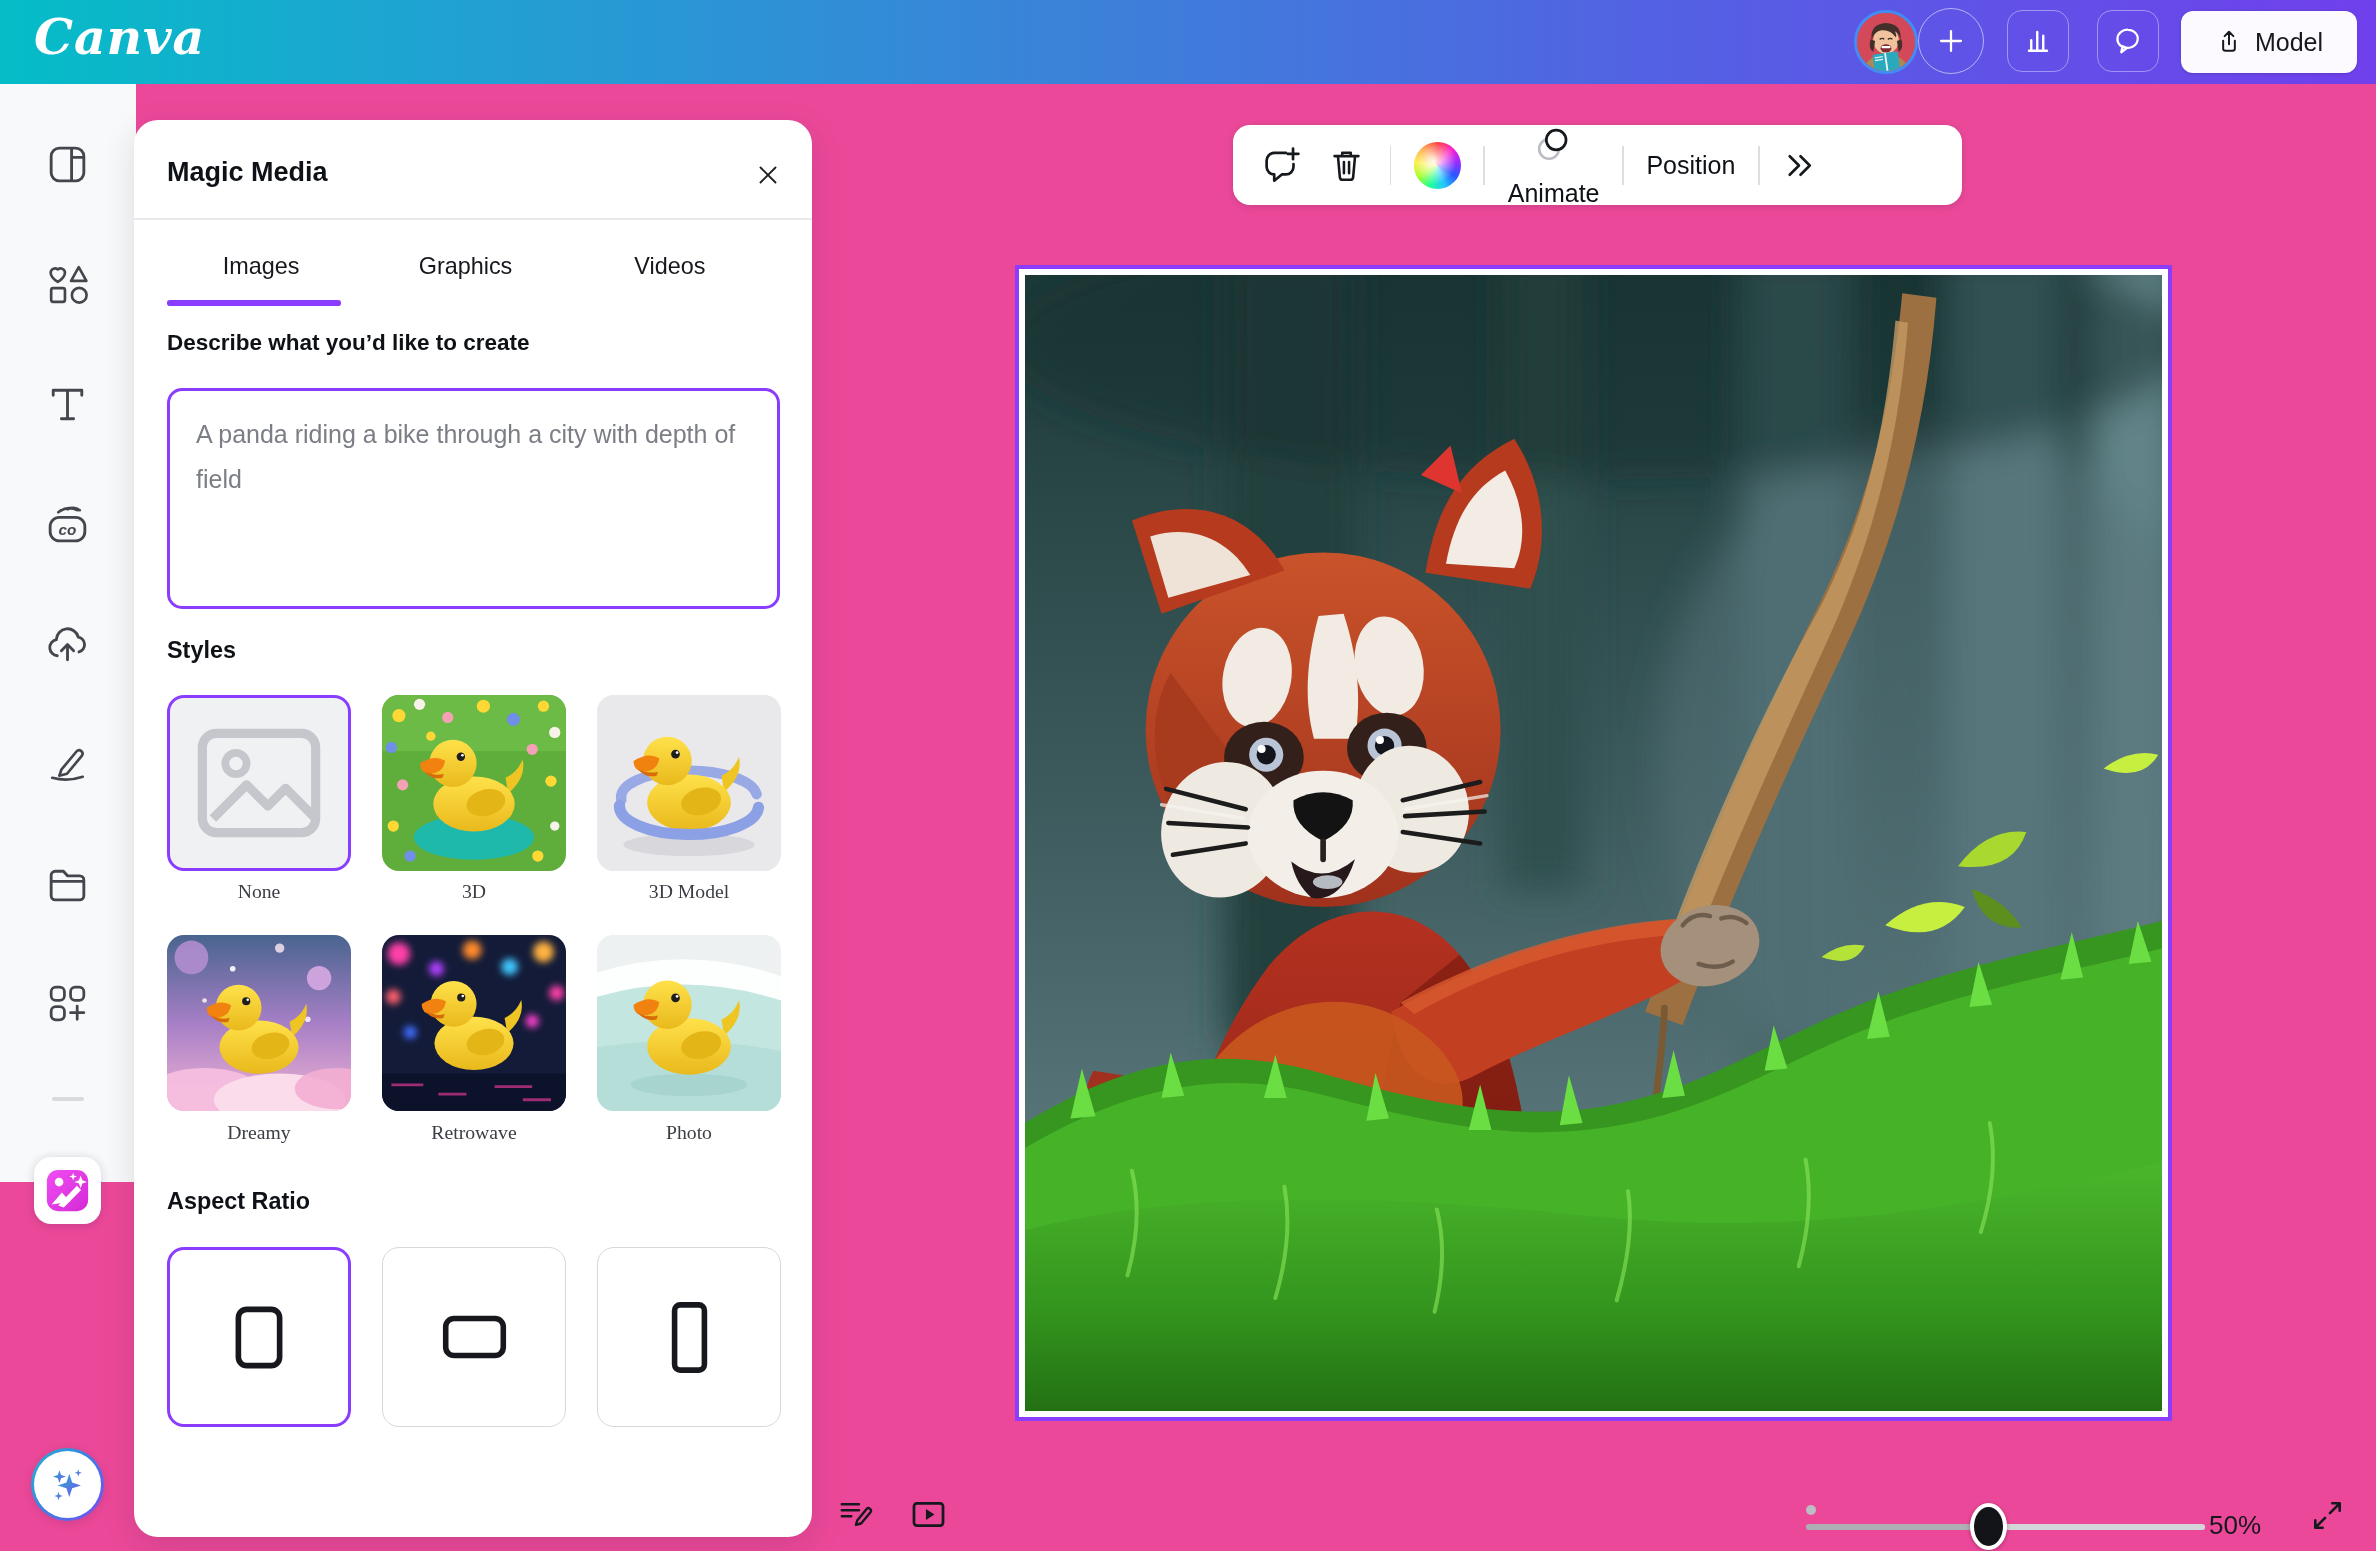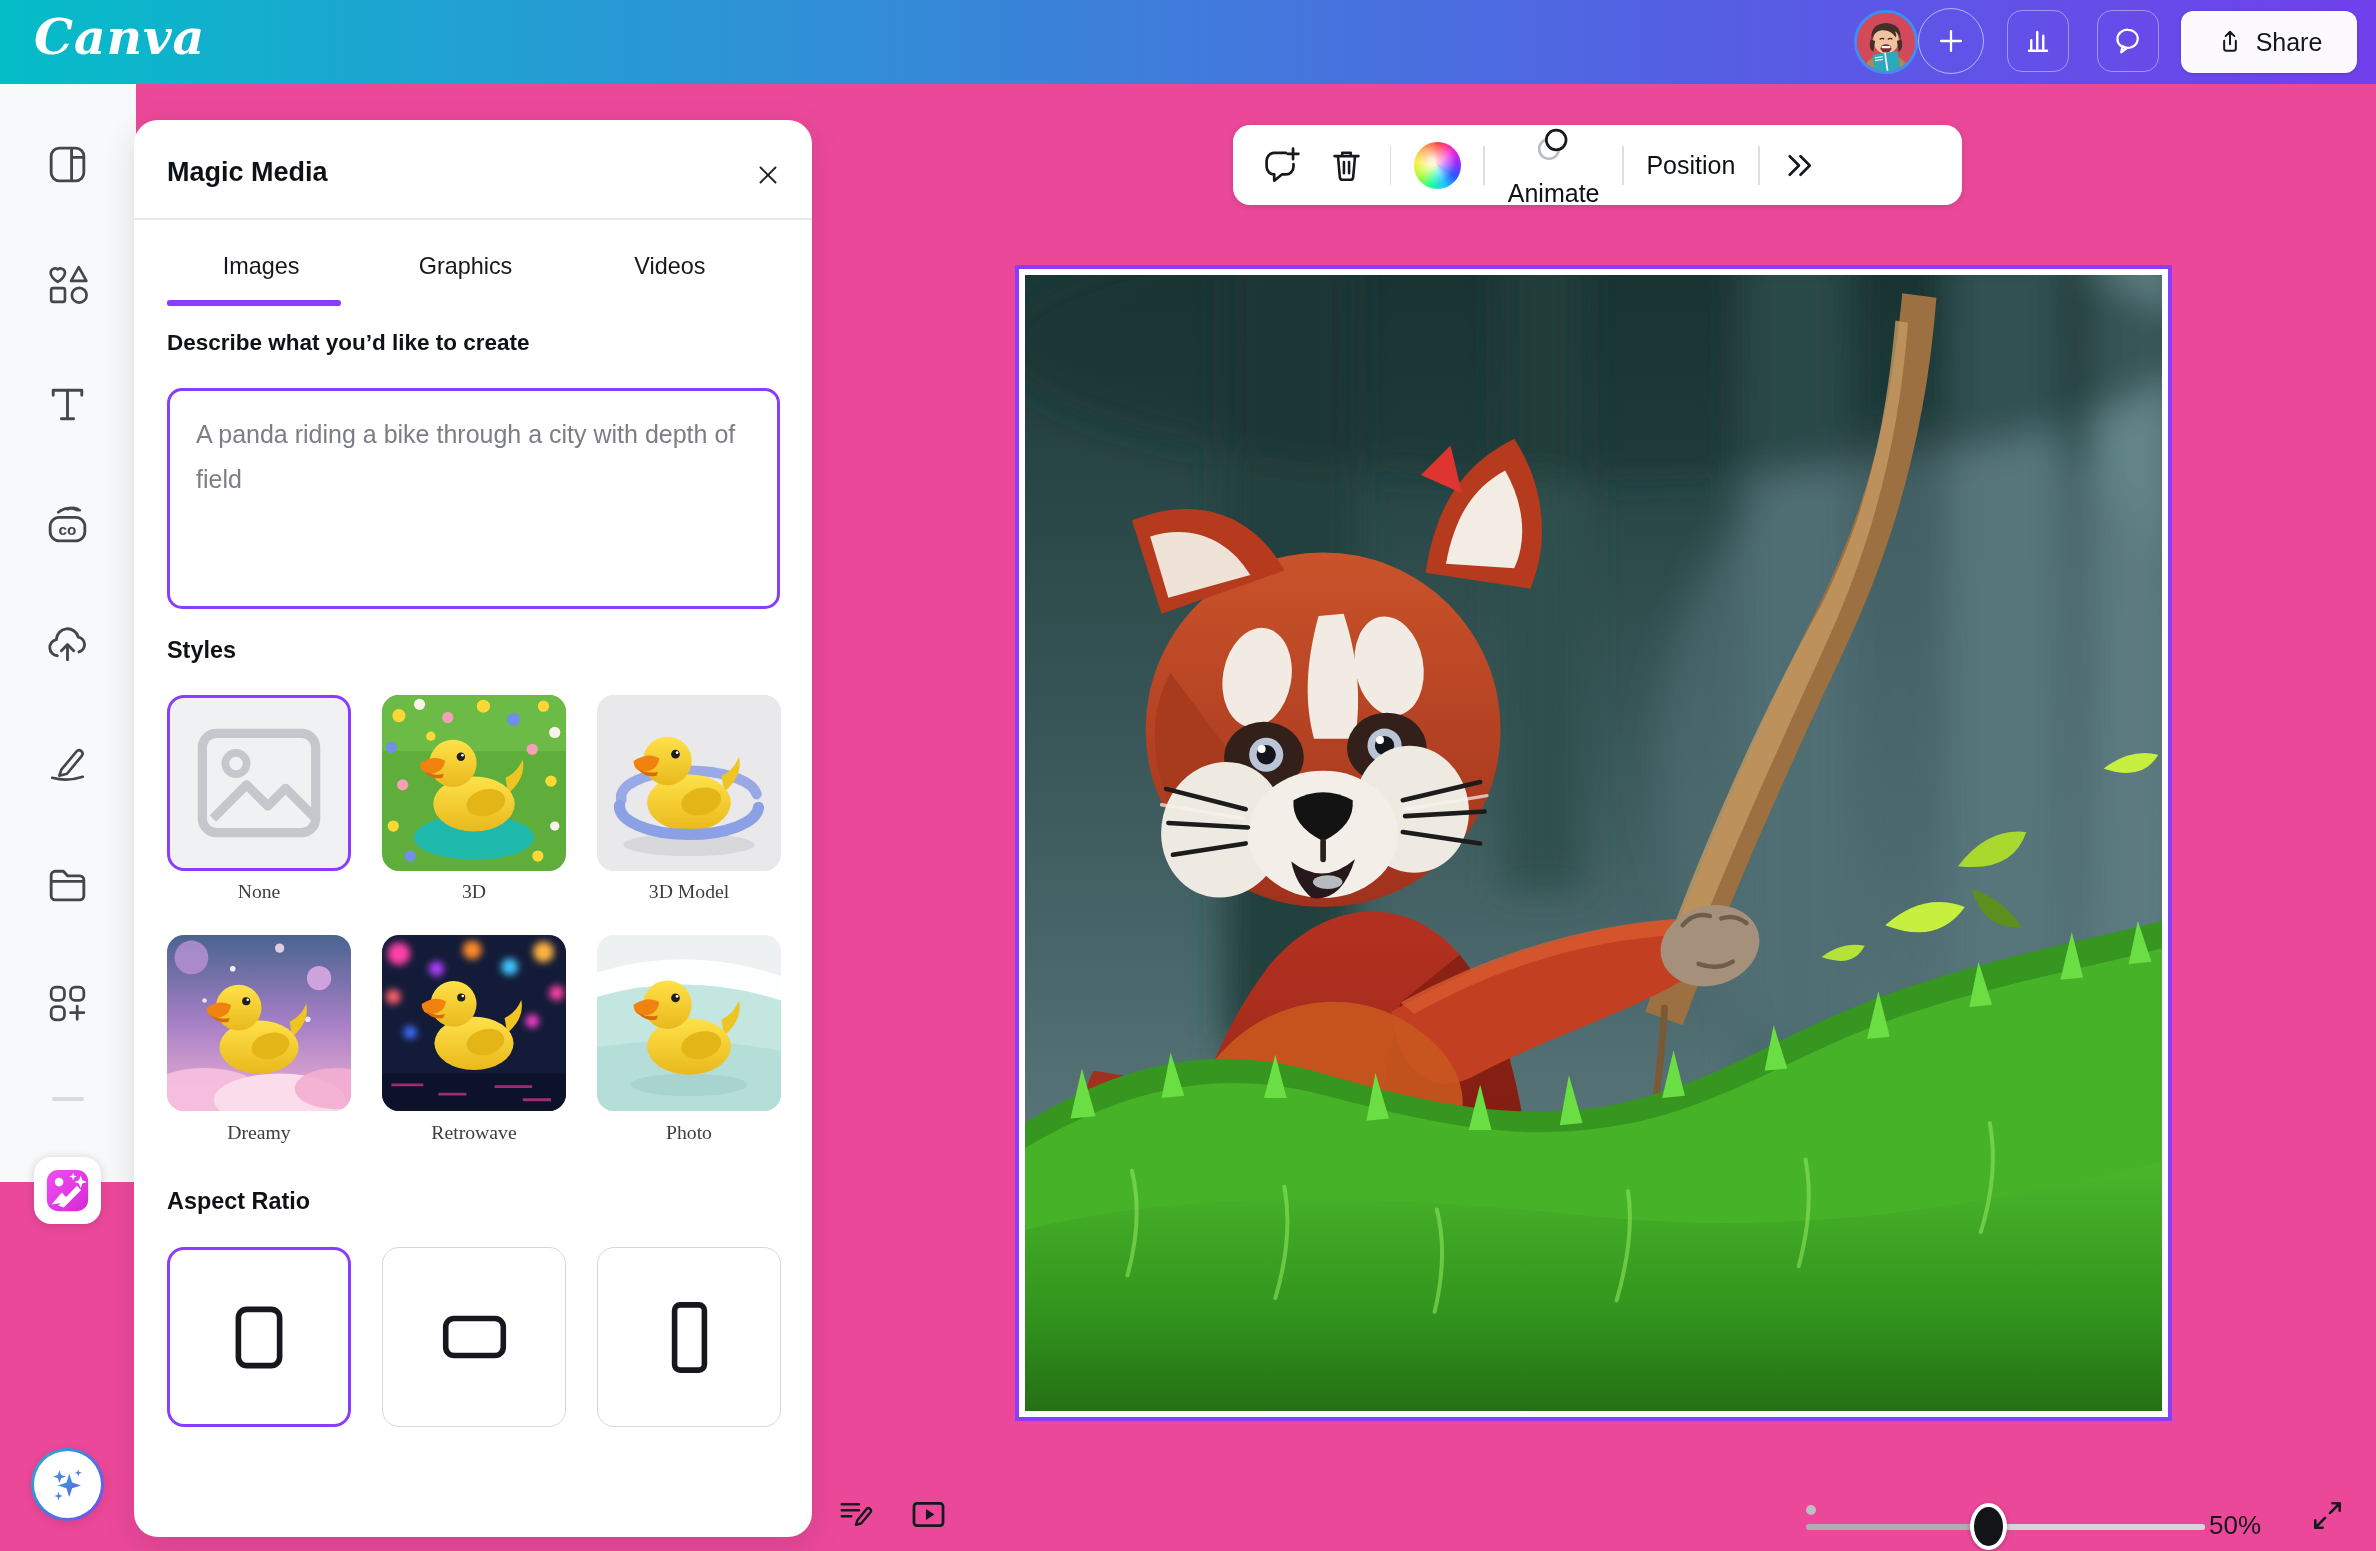--- a/index.html
+++ b/index.html
@@ -16,21 +16,21 @@
     border:3.7px solid #3f8df5; overflow:hidden; background:#d4495a; }
   .tb-circle-btn { position:absolute; top:8.4px; width:66px; height:66px; border-radius:50%;
     border:1.9px solid rgba(255,255,255,.55); display:flex; align-items:center; justify-content:center; }
   .tb-sq-btn { position:absolute; top:10.3px; width:62px; height:62px; border-radius:15px;
     border:1.9px solid rgba(255,255,255,.4); display:flex; align-items:center; justify-content:center; }
   .share-btn { position:absolute; left:2181px; top:11.2px; width:176px; height:62px; background:#fcfaff;
     border-radius:12px; display:flex; align-items:center; justify-content:center; gap:12px;
     color:#15181c; font-size:25px; font-weight:500; box-shadow:0 0.9px 2.8px rgba(0,0,0,.15); }
 
   
-  .rail { position:absolute; left:0; top:84px; width:136px; height:1098px; background:#f8f9fa; }
+  .rail { position:absolute; left:0; top:84px; width:136px; height:1098px; background:#f8f9fa;font-style:italic; }
   .rail-item { position:absolute; left:39px; width:56px; height:56px; display:flex;
     align-items:center; justify-content:center; }
   .rail-divider { position:absolute; left:52px; top:1013px; width:32px; height:3.7px;
     border-radius:1.9px; background:#d8dade; }
   .rail-app { position:absolute; left:34px; top:1073px; width:67px; height:67px; background:#fff;
     border-radius:17px; box-shadow:0 1.9px 9.4px rgba(30,30,60,.18); display:flex; align-items:center; justify-content:center; }
   .assistant { position:absolute; left:31px; top:1364px; width:73px; height:73px; border-radius:50%;
     border:3.7px solid transparent;
     background:linear-gradient(#fff,#fff) padding-box, linear-gradient(130deg,#23b5cd,#3f7ce6,#7a4cf0) border-box;
     box-shadow:0 1.9px 9.4px rgba(30,30,60,.16); display:flex; align-items:center; justify-content:center; }
@@ -159,21 +159,21 @@
     </div>
     <div class="tb-sq-btn" style="left:2097px">
       <svg width="36" height="36" viewBox="0 0 48 48">
         <path d="M24 9 a13 12 0 1 1 -7.2 22 L15 39 l7.5 -5.4 A13 12 0 0 1 24 9 z" stroke="#fff" stroke-width="3" stroke-linejoin="round" fill="none"></path>
       </svg>
     </div>
     <div class="share-btn">
       <svg width="28" height="30" viewBox="0 0 48 48">
         <path d="M14 22 v13 a4 4 0 0 0 4 4 h12 a4 4 0 0 0 4 -4 V22 M24 28 V7 M16.5 14 L24 6.5 L31.5 14" stroke="#15181c" stroke-width="3.4" stroke-linecap="round" stroke-linejoin="round" fill="none"></path>
       </svg>
-      <span>Share</span>
+      <span>Model</span>
     </div>
   </div>
 
   <div class="rail">
     <div class="rail-item" style="top:52px">
       <svg width="49" height="49" viewBox="0 0 48 48">
         <rect x="8" y="8" width="32" height="32" rx="8" stroke="#43474d" stroke-width="2.8" fill="none"></rect>
         <path d="M28 8 V40 M28 17 H40" stroke="#43474d" stroke-width="2.8" fill="none"></path>
       </svg>
     </div>

